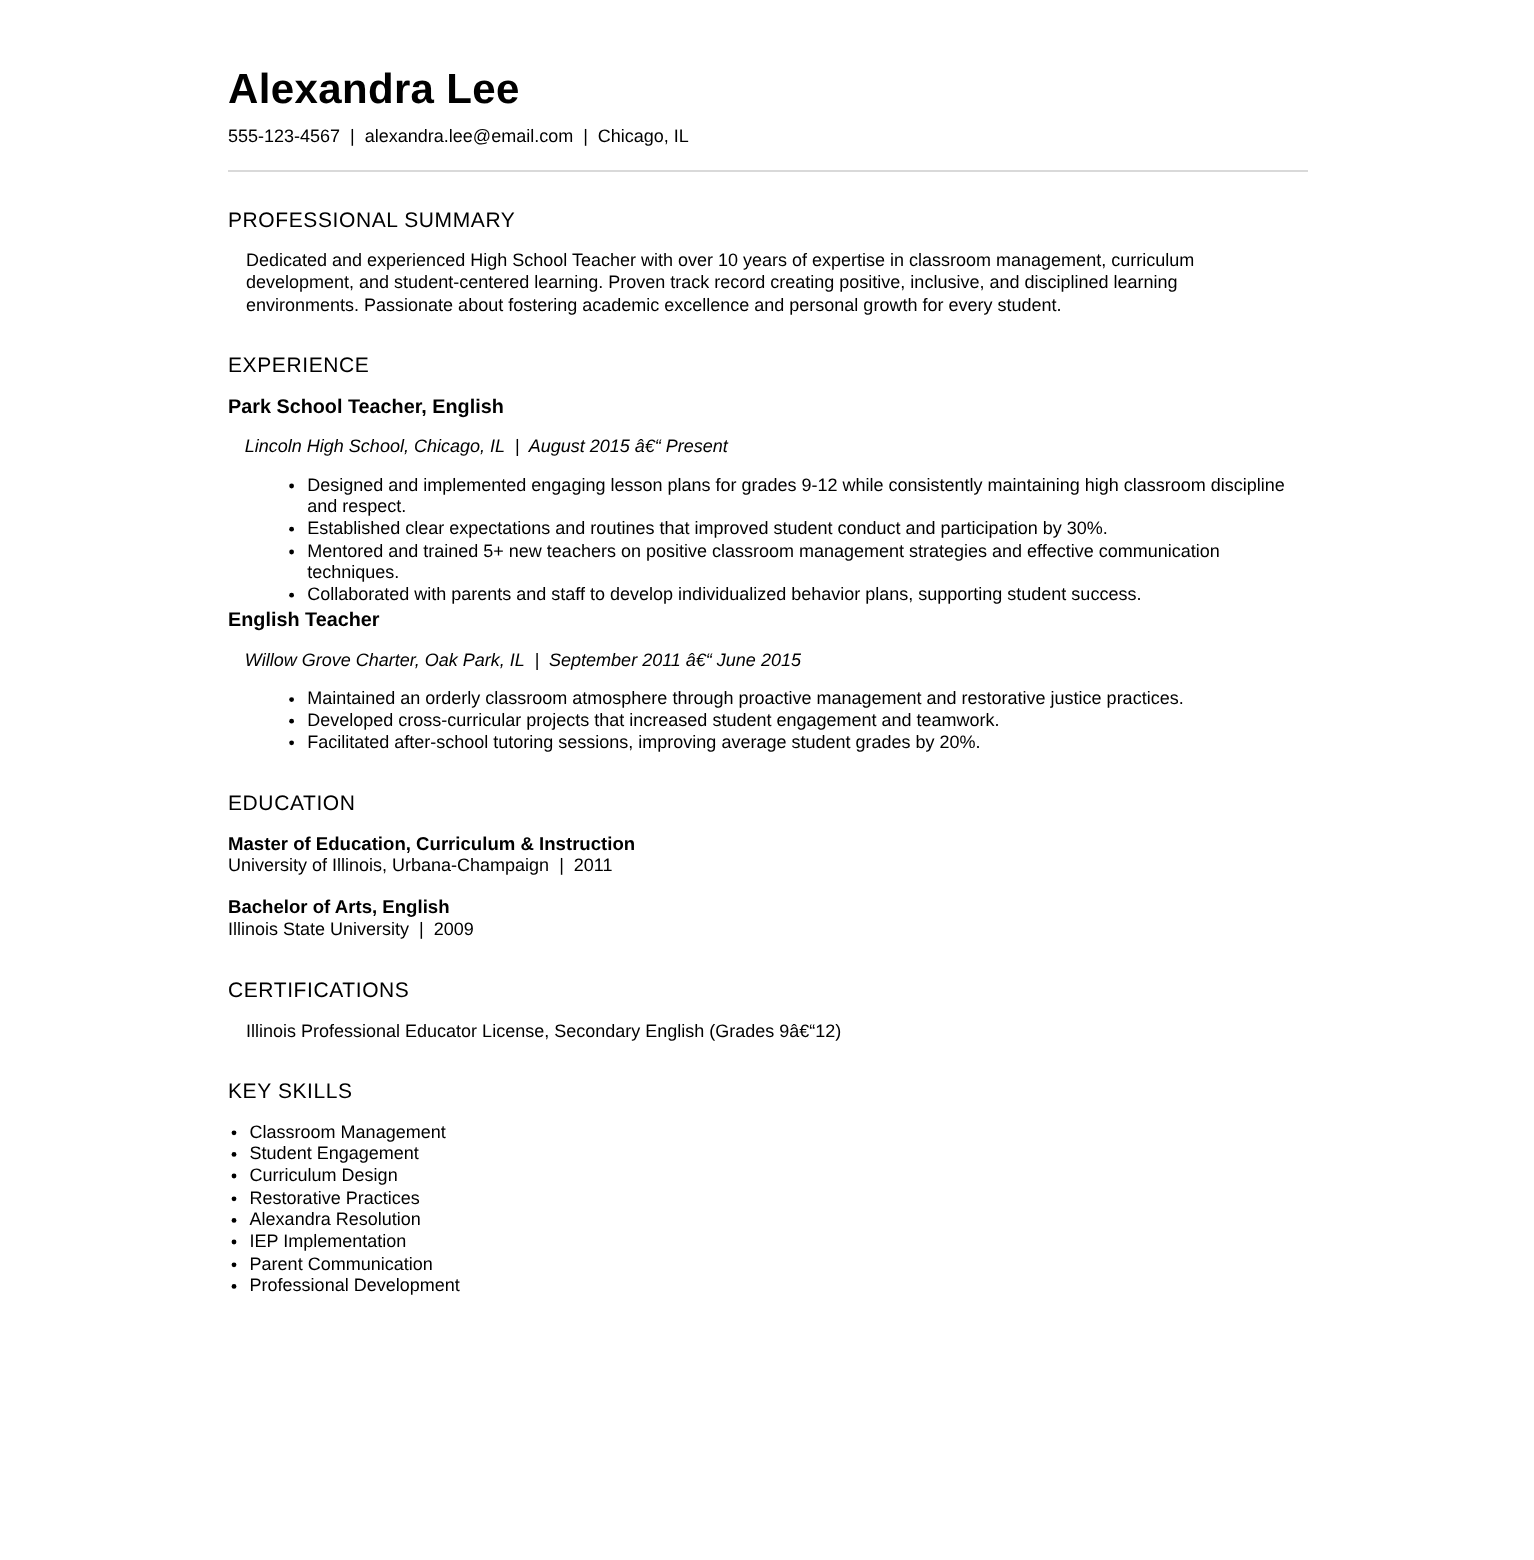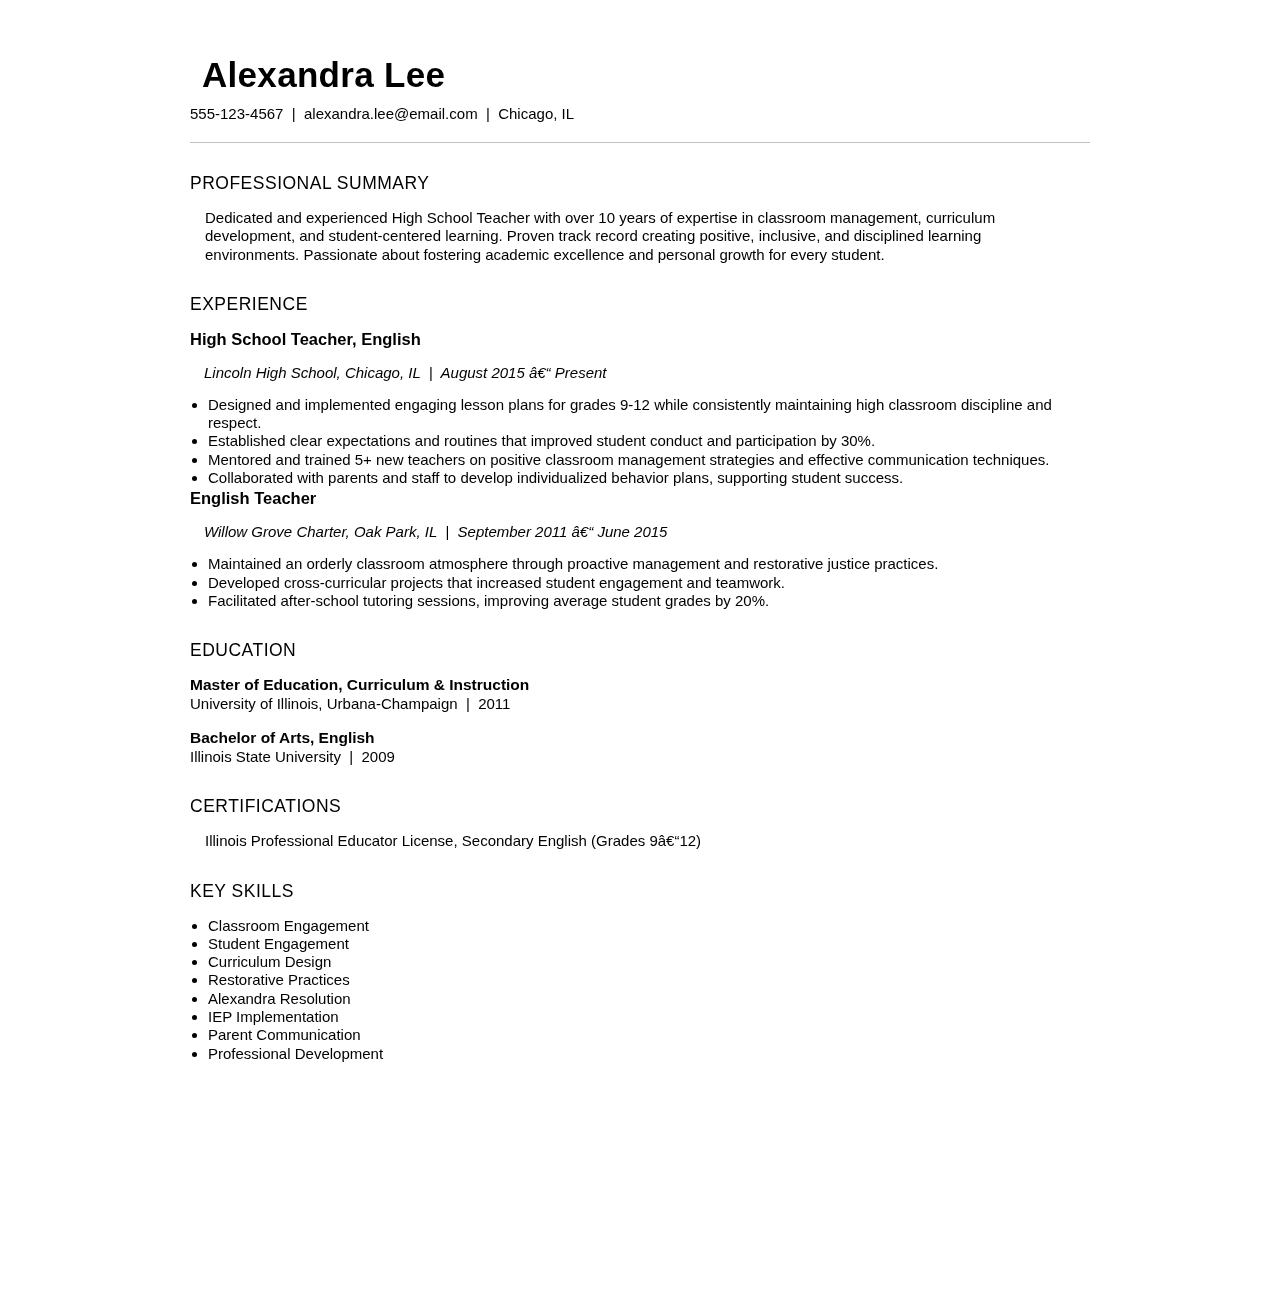--- a/index.html
+++ b/index.html
@@ -10,21 +10,21 @@
     font-family: "Liberation Sans", "DejaVu Sans", sans-serif;
   }
   .page {
     width: 900px;
     padding: 55px 0 80px 190px;
     box-sizing: content-box;
   }
   h1.name {
     font-size: 35px;
     font-weight: bold;
-    margin: 0 0 10px 12px;
+    margin: 0 0 10px 0;
     letter-spacing: 0.3px;
   }
   .contact {
     font-size: 15px;
     margin: 0;
     white-space: pre-wrap;
   }
   hr.header-rule {
     border: none;
     border-top: 1px solid #c0c0c0;
@@ -56,20 +56,21 @@
     white-space: pre-wrap;
   }
   ul.bullet-list {
     margin: 5px 0 0 0;
     padding-left: 18px;
     list-style-type: disc;
   }
   ul.bullet-list li {
     font-size: 15px;
     line-height: 18.3px;
+    margin-left: 48px;
   }
   .job + .job {
     margin-top: 2px;
   }
   .edu-entry + .edu-entry {
     margin-top: 16px;
   }
   .edu-entry p.degree {
     font-size: 15.5px;
     font-weight: bold;
@@ -101,21 +102,21 @@
   <p class="contact">555-123-4567  |  alexandra.lee@email.com  |  Chicago, IL</p>
 
   <hr class="header-rule">
 
   <h2 class="section-heading">PROFESSIONAL SUMMARY</h2>
   <p class="body-text">Dedicated and experienced High School Teacher with over 10 years of expertise in classroom management, curriculum development, and student-centered learning. Proven track record creating positive, inclusive, and disciplined learning environments. Passionate about fostering academic excellence and personal growth for every student.</p>
 
   <h2 class="section-heading">EXPERIENCE</h2>
 
   <div class="job">
-    <h3 class="job-title">High School Teacher, English</h3>
+    <h3 class="job-title">Park School Teacher, English</h3>
     <p class="job-meta">Lincoln High School, Chicago, IL  |  August 2015 â€“ Present</p>
     <ul class="bullet-list">
       <li>Designed and implemented engaging lesson plans for grades 9-12 while consistently maintaining high classroom discipline and respect.</li>
       <li>Established clear expectations and routines that improved student conduct and participation by 30%.</li>
       <li>Mentored and trained 5+ new teachers on positive classroom management strategies and effective communication techniques.</li>
       <li>Collaborated with parents and staff to develop individualized behavior plans, supporting student success.</li>
     </ul>
   </div>
 
   <div class="job">
@@ -138,21 +139,21 @@
   <div class="edu-entry">
     <p class="degree">Bachelor of Arts, English</p>
     <p class="school">Illinois State University  |  2009</p>
   </div>
 
   <h2 class="section-heading">CERTIFICATIONS</h2>
   <p class="body-text">Illinois Professional Educator License, Secondary English (Grades 9â€“12)</p>
 
   <h2 class="section-heading">KEY SKILLS</h2>
   <ul class="skills-list">
-    <li>Classroom Engagement</li>
+    <li>Classroom Management</li>
     <li>Student Engagement</li>
     <li>Curriculum Design</li>
     <li>Restorative Practices</li>
     <li>Alexandra Resolution</li>
     <li>IEP Implementation</li>
     <li>Parent Communication</li>
     <li>Professional Development</li>
   </ul>
 
 </div>

